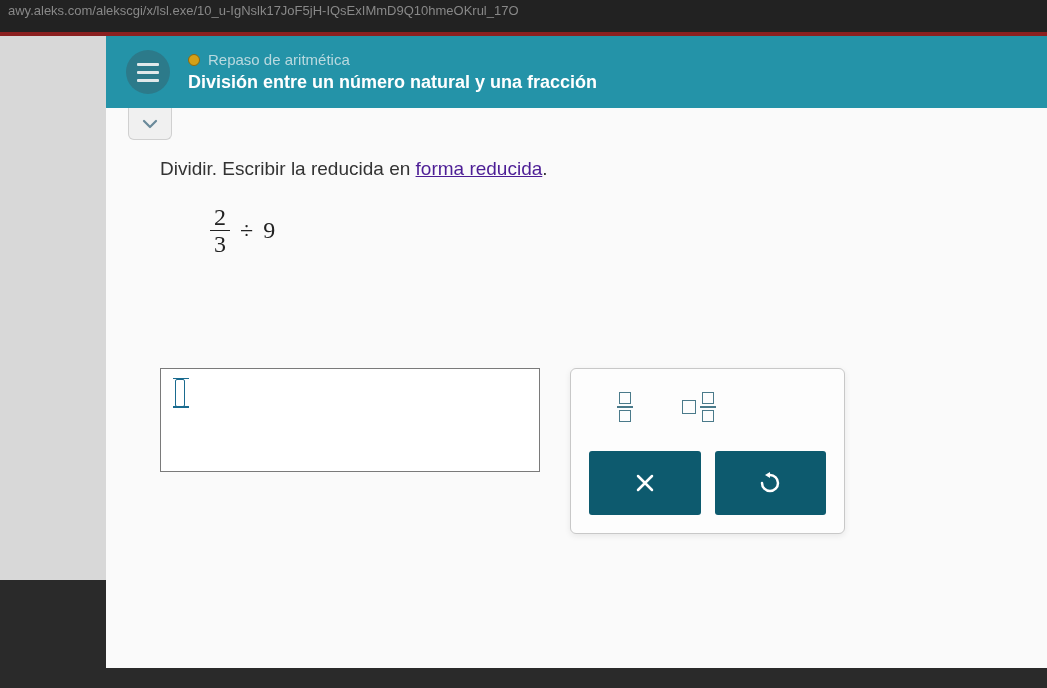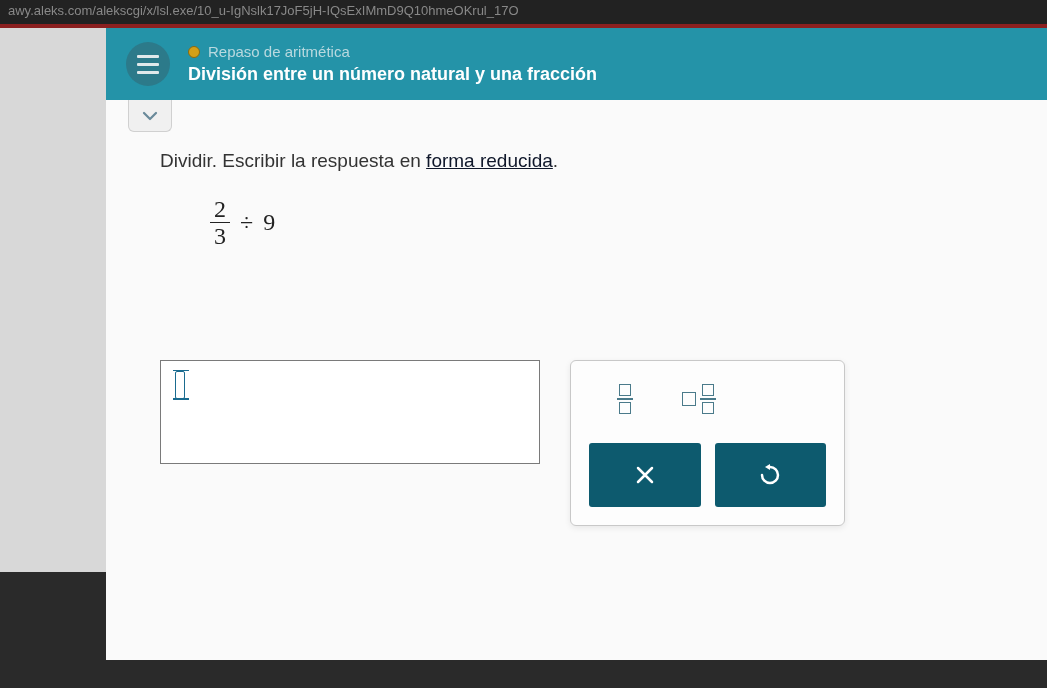--- a/index.html
+++ b/index.html
@@ -4,21 +4,21 @@
   <style>
     * { margin: 0; padding: 0; box-sizing: border-box; }
     body {
       font-family: Arial, Helvetica, sans-serif;
       background: #2a2a2a;
       width: 1047px;
       height: 688px;
       overflow: hidden;
     }
     .browser-bar {
-      height: 24px;
+      height: 32px;
       background: #222;
       color: #888;
       font-size: 13px;
       padding: 3px 8px;
       overflow: hidden;
       white-space: nowrap;
     }
     .red-line {
       height: 4px;
       background: #8b2020;
@@ -103,21 +103,21 @@
     }
     .collapse-tab svg { width: 18px; height: 12px; }
     .question-block {
       padding: 50px 54px 20px 54px;
     }
     .instruction {
       font-size: 19px;
       color: #333;
     }
     .instruction .link {
-      color: #0f172a;
+      color: #4c1d95;
       text-decoration: underline;
       cursor: pointer;
     }
     .math-expr {
       margin: 24px 0 0 50px;
       display: flex;
       align-items: center;
       gap: 10px;
       font-size: 24px;
       color: #222;
@@ -252,21 +252,21 @@
 
   <div class="content-area">
     <div class="collapse-tab">
       <svg viewBox="0 0 24 16">
         <path d="M4 4 L12 12 L20 4" stroke="#6a8a9a" stroke-width="3" fill="none" stroke-linecap="round" stroke-linejoin="round"></path>
       </svg>
     </div>
 
     <div class="question-block">
       <div class="instruction">
-        <span>Dividir. Escribir la respuesta en </span><span class="link">forma reducida</span><span>.</span>
+        <span>Dividir. Escribir la reducida en </span><span class="link">forma reducida</span><span>.</span>
       </div>
       <div class="math-expr">
         <span class="fraction">
           <span class="num">2</span>
           <span class="den">3</span>
         </span>
         <span>÷</span>
         <span>9</span>
       </div>
     </div>

